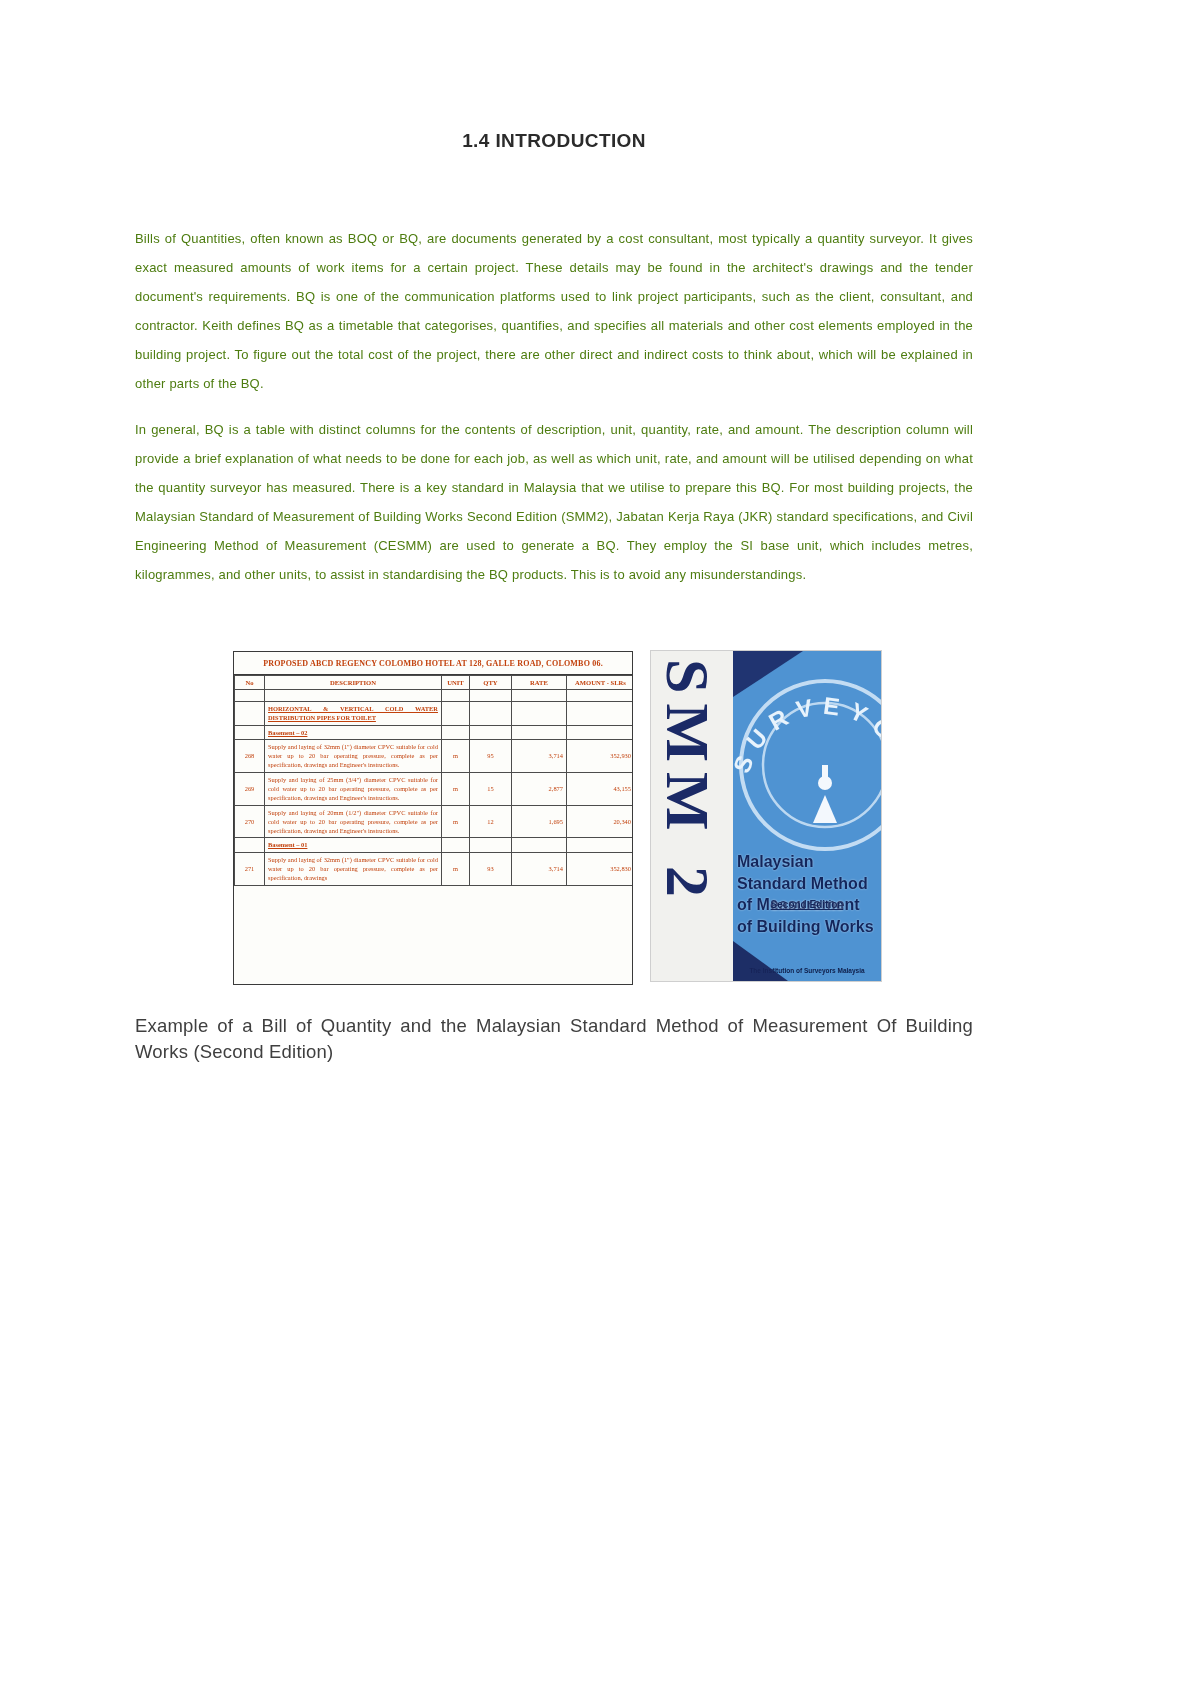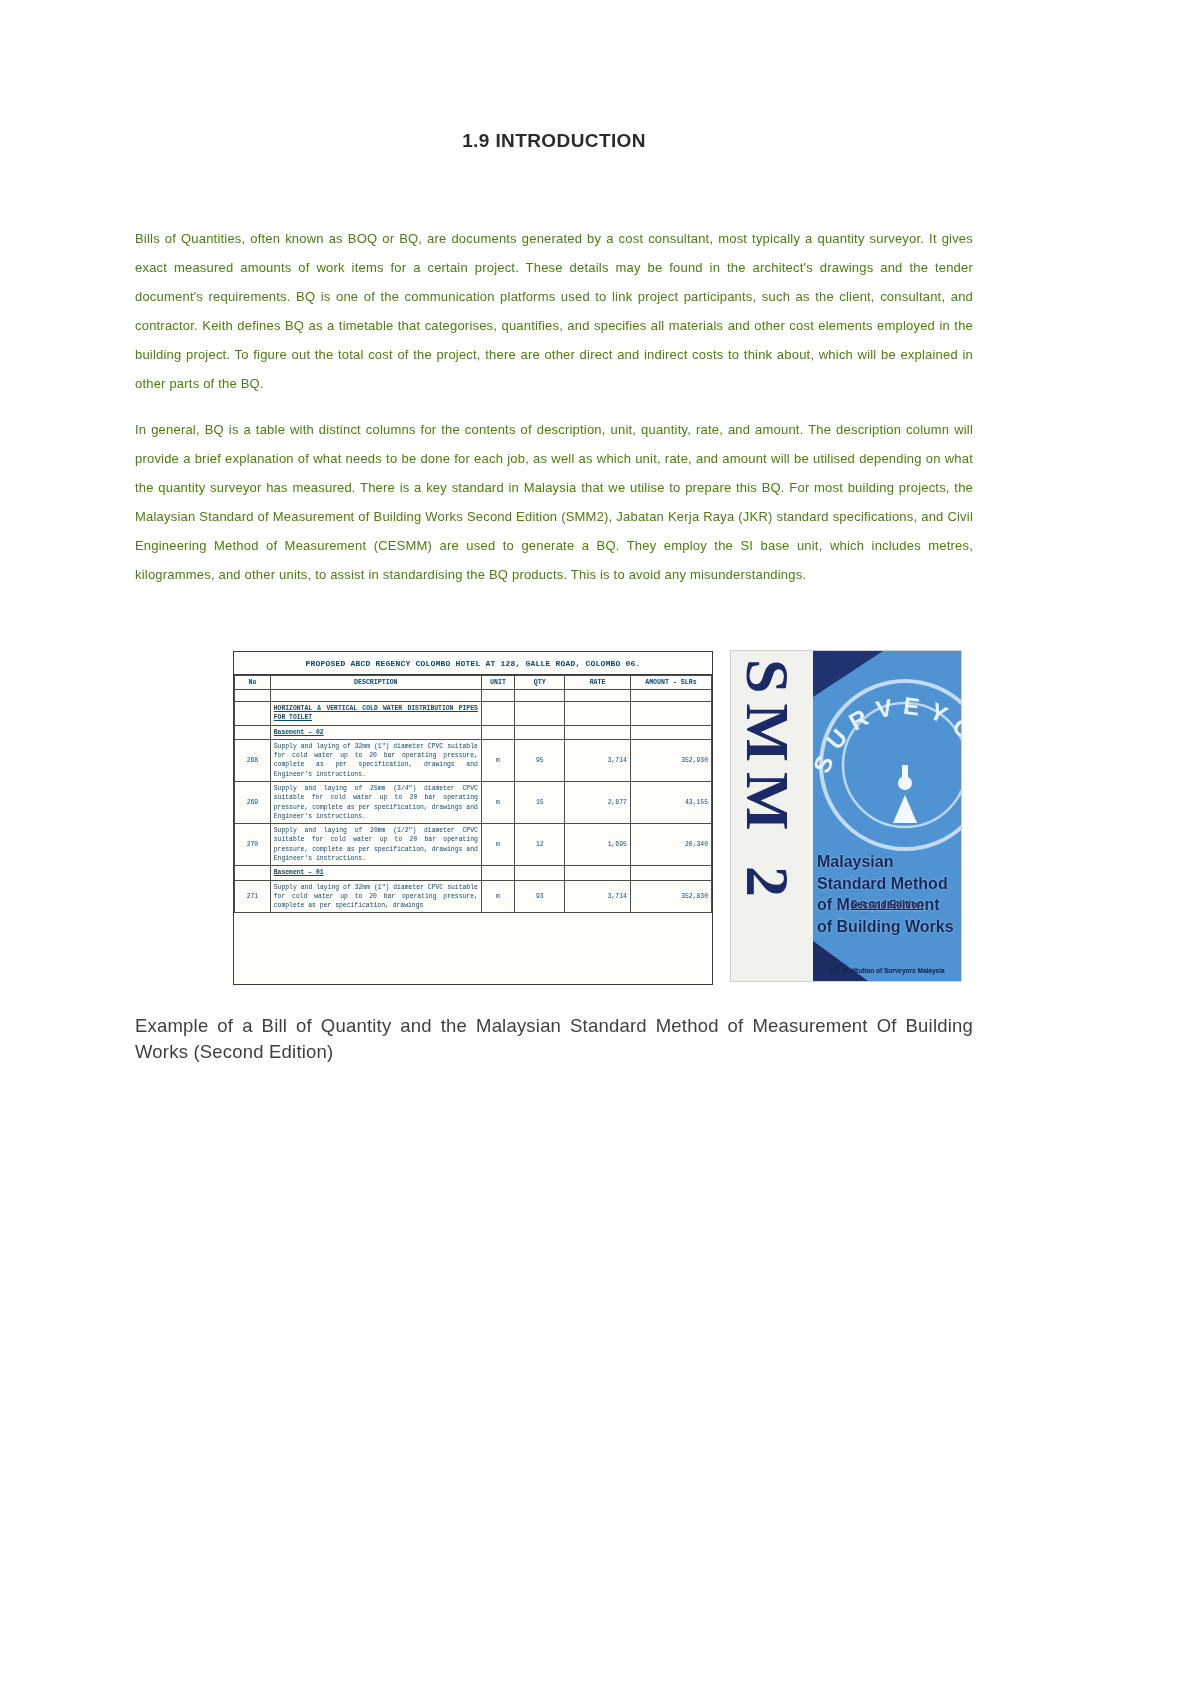--- a/index.html
+++ b/index.html
@@ -14,22 +14,22 @@
     color: #2b2b2b; letter-spacing: 0.4px;
   }
   .body-para {
     margin: 0 0 17px 0; font-size: 13px; line-height: 29px;
     text-align: justify; color: #4d7c0f; letter-spacing: 0.2px;
   }
   .figure { margin: 62px 0 0 98px; display: flex; align-items: flex-start; gap: 18px; }
 
   
   .boq {
-    width: 480px; height: 334px; border: 1px solid #3a3a3a; overflow: hidden;
-    background: #fdfdfa; font-family: Liberation Mono, monospace; color: #0c4a6e;
+    width: 400px; height: 334px; border: 1px solid #3a3a3a; overflow: hidden;
+    background: #fdfdfa; font-family: Liberation Serif, serif; color: #c2410c;
   }
   .boq-header {
     font-size: 8px; font-weight: bold; text-align: center; padding: 7px 6px 6px 6px;
     letter-spacing: 0.2px; border-bottom: 1px solid #3a3a3a;
   }
   .boq table { border-collapse: collapse; width: 100%; table-layout: fixed; }
   .boq th, .boq td { border: 1px solid #4c4c4c; padding: 2px 3px; vertical-align: top; word-wrap: break-word; }
   .boq th { font-size: 6.6px; text-align: center; vertical-align: middle; font-weight: bold; padding: 3px 1px; }
   .boq td { font-size: 6.4px; }
   .c-no, .c-unit, .c-qty { text-align: center; }
@@ -81,21 +81,21 @@
     margin: 28px 0 0 0; font-size: 18.5px; line-height: 26px;
     text-align: justify; color: #3f3f3f; letter-spacing: 0.2px;
   }
 </style>
 </head>
 <body>
 
 <div class="page">
   <div class="content">
 
-    <h1 class="doc-title">1.9 INTRODUCTION</h1>
+    <h1 class="doc-title">1.4 INTRODUCTION</h1>
 
     <p class="body-para">Bills of Quantities, often known as BOQ or BQ, are documents generated by a cost consultant, most typically a quantity surveyor. It gives exact measured amounts of work items for a certain project. These details may be found in the architect's drawings and the tender document's requirements. BQ is one of the communication platforms used to link project participants, such as the client, consultant, and contractor. Keith defines BQ as a timetable that categorises, quantifies, and specifies all materials and other cost elements employed in the building project. To figure out the total cost of the project, there are other direct and indirect costs to think about, which will be explained in other parts of the BQ.</p>
 
     <p class="body-para">In general, BQ is a table with distinct columns for the contents of description, unit, quantity, rate, and amount. The description column will provide a brief explanation of what needs to be done for each job, as well as which unit, rate, and amount will be utilised depending on what the quantity surveyor has measured. There is a key standard in Malaysia that we utilise to prepare this BQ. For most building projects, the Malaysian Standard of Measurement of Building Works Second Edition (SMM2), Jabatan Kerja Raya (JKR) standard specifications, and Civil Engineering Method of Measurement (CESMM) are used to generate a BQ. They employ the SI base unit, which includes metres, kilogrammes, and other units, to assist in standardising the BQ products. This is to avoid any misunderstandings.</p>
 
     <div class="figure">
 
       <div class="boq">
         <div class="boq-header">PROPOSED ABCD REGENCY COLOMBO HOTEL AT 128, GALLE ROAD, COLOMBO 06.</div>
         <table>

